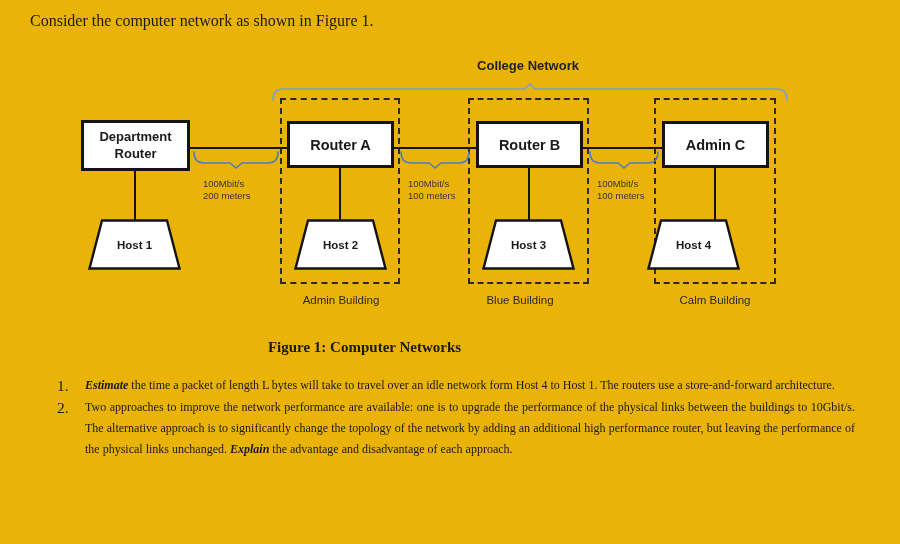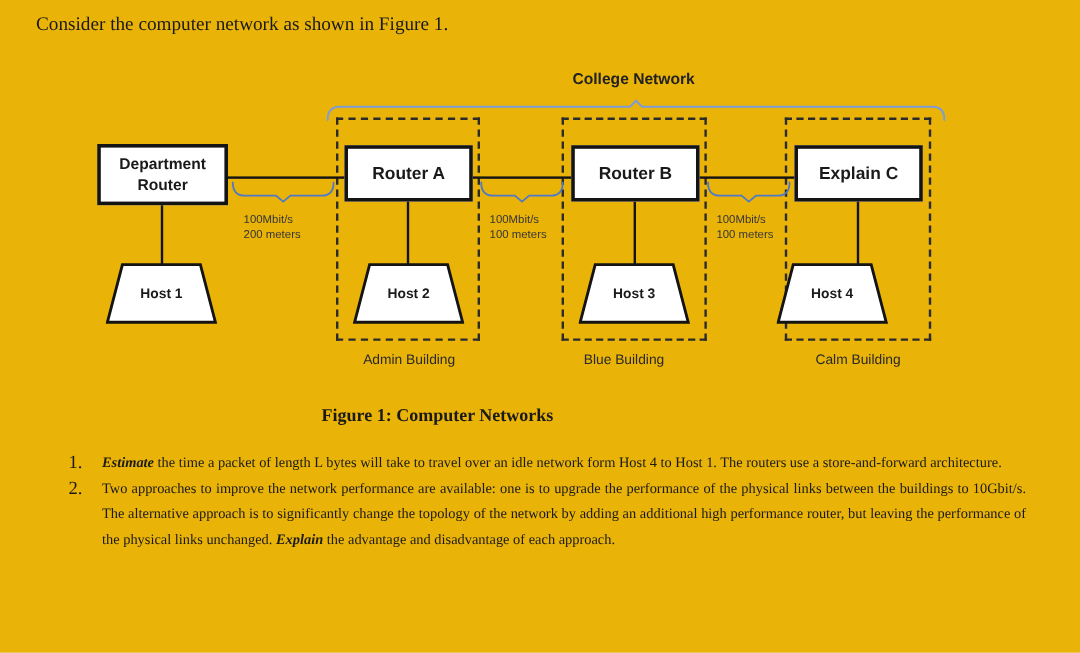--- a/index.html
+++ b/index.html
@@ -79,21 +79,21 @@
 
     <div class="abs hline"></div>
     <div class="abs vline v1"></div>
     <div class="abs vline v2"></div>
     <div class="abs vline v3"></div>
     <div class="abs vline v4"></div>
 
     <div class="abs box dept-box">Department Router</div>
     <div class="abs box router-box router-a">Router A</div>
     <div class="abs box router-box router-b">Router B</div>
-    <div class="abs box router-box router-c">Explain C</div>
+    <div class="abs box router-box router-c">Admin C</div>
 
     <div class="abs host h1">
       <svg width="93" height="51" viewBox="0 0 93 51">
           <polygon points="14,1.5 79,1.5 91.5,49.5 1.5,49.5" fill="#ffffff" stroke="#141414" stroke-width="2.4"></polygon>
         </svg>
       <span class="host-label">Host 1</span>
     </div>
     <div class="abs host h2">
       <svg width="93" height="51" viewBox="0 0 93 51">
           <polygon points="14,1.5 79,1.5 91.5,49.5 1.5,49.5" fill="#ffffff" stroke="#141414" stroke-width="2.4"></polygon>

